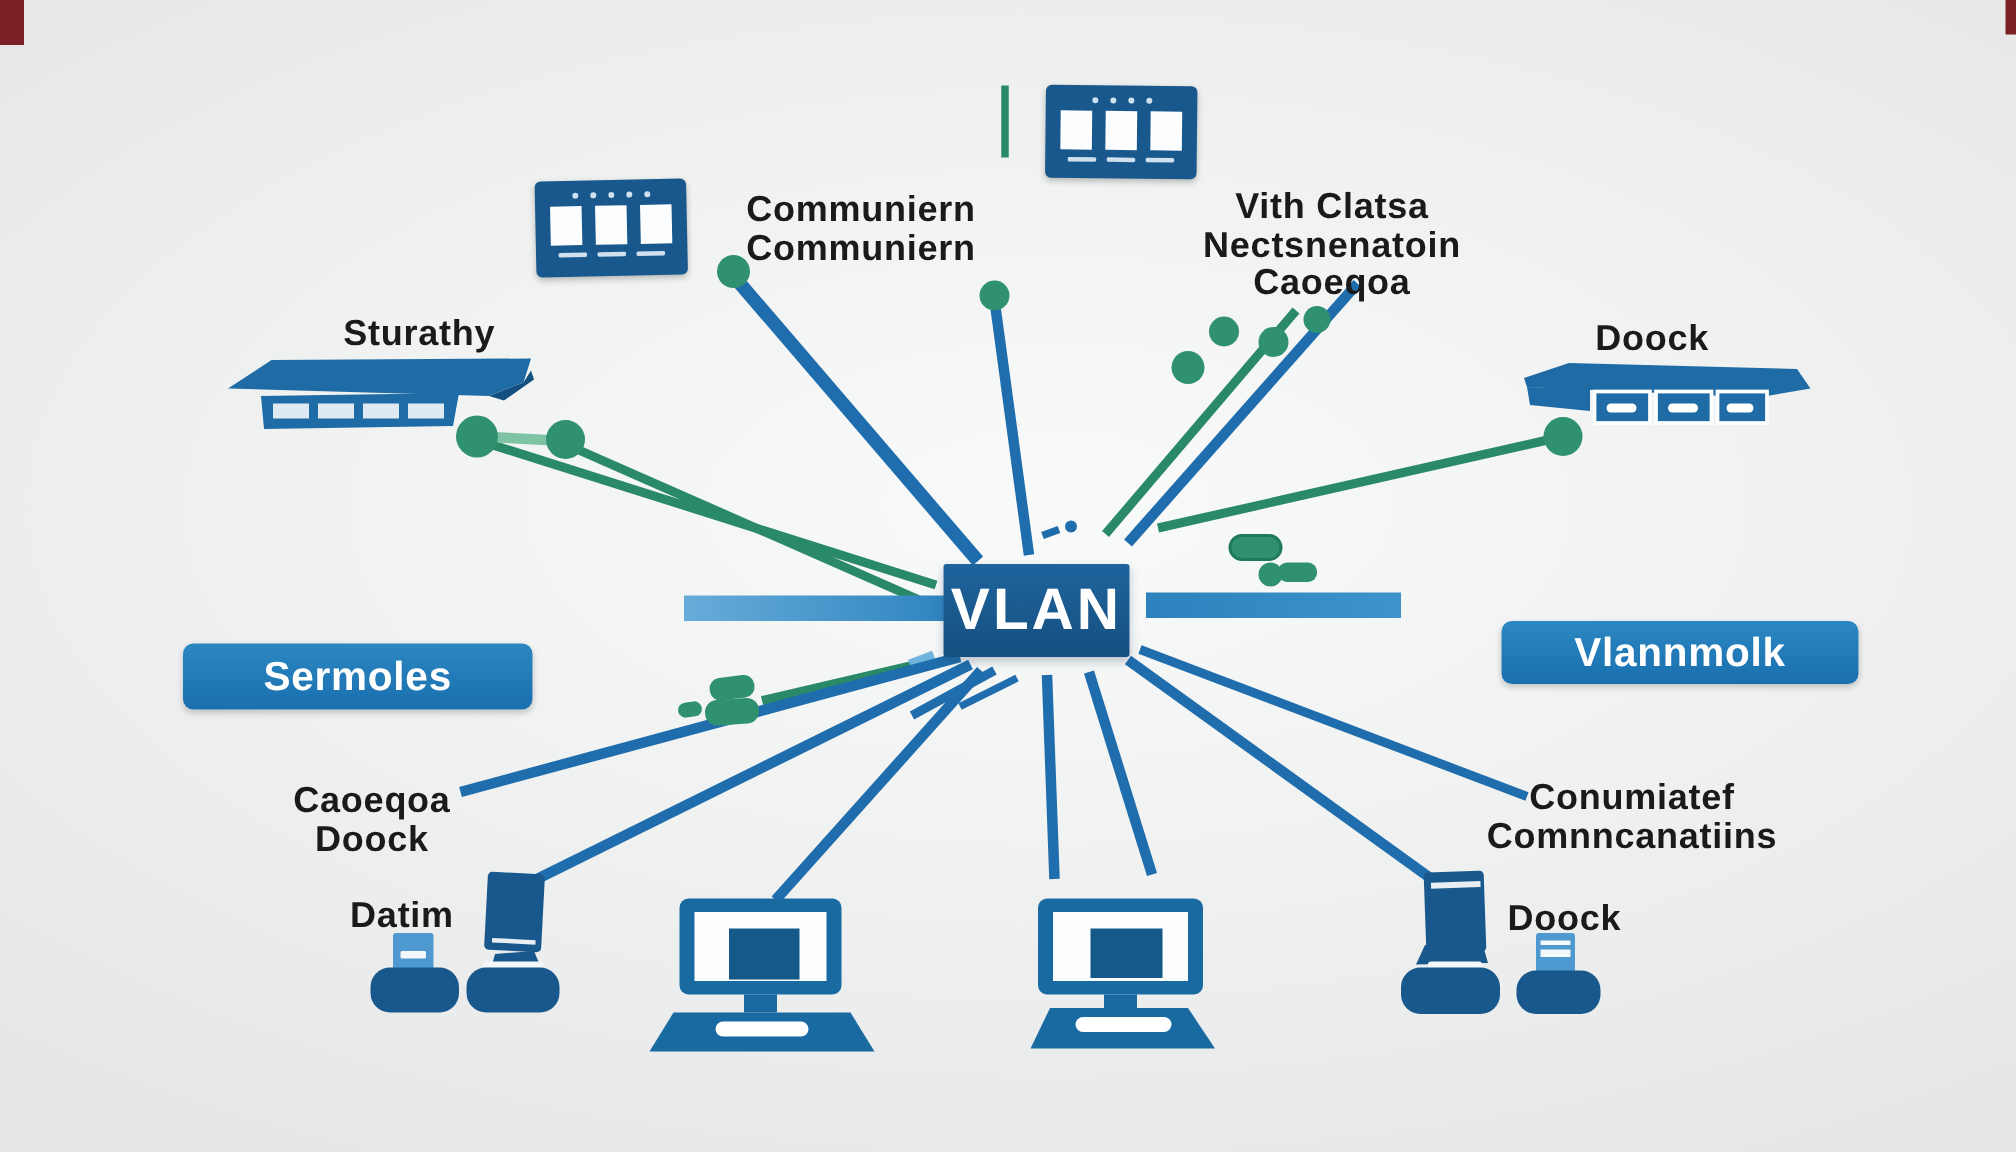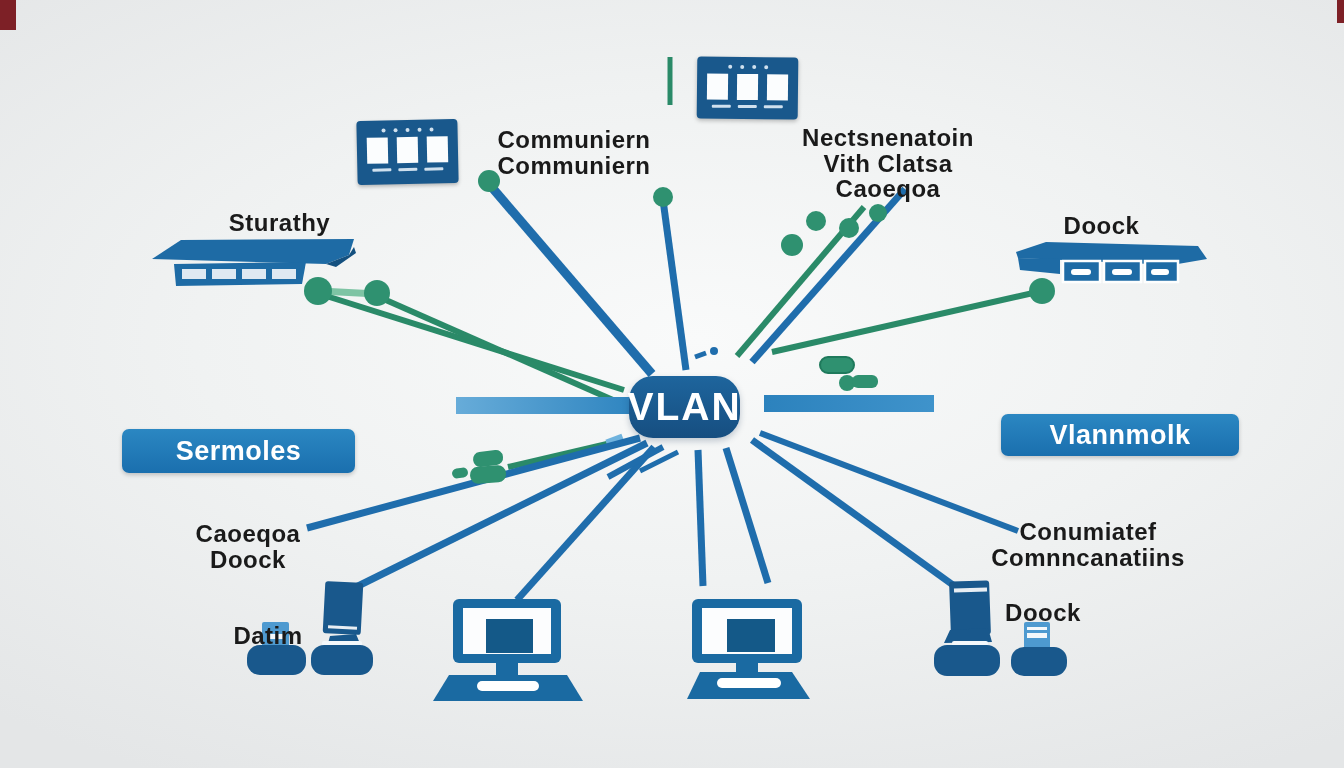--- a/index.html
+++ b/index.html
@@ -8,23 +8,23 @@
     position:relative; width:1344px; height:768px;
     background: radial-gradient(ellipse 78% 66% at 52% 44%, #f9fafa 0%, #f0f2f2 48%, #e4e6e7 100%);
   }
   svg.layer { position:absolute; left:0; top:0; }
 
   .label {
     position:absolute; color:#1a1a1a; font-weight:bold; text-align:center;
     font-size:24px; line-height:1.07; letter-spacing:0.5px;
   }
   .vlan-block {
-    position:absolute; left:629px; top:376px; width:111px; height:62px;
+    position:absolute; left:629px; top:376px; width:124px; height:62px;
     background:linear-gradient(180deg,#1e659d,#164e80);
-    border-radius:24px; display:flex; align-items:center; justify-content:center;
+    border-radius:2px; display:flex; align-items:center; justify-content:center;
     color:#ffffff; font-size:39px; font-weight:bold; letter-spacing:2px;
     box-shadow:0 3px 6px rgba(30,60,90,0.25);
   }
   .bar { position:absolute; height:17px; }
   .bar.left  { left:456px; top:397px; width:176px; background:linear-gradient(90deg,#67acd9,#2f85c0); }
   .bar.right { left:764px; top:395px; width:170px; background:linear-gradient(90deg,#2c82bd,#3f93cb); }
 
   .btn {
     position:absolute; border-radius:7px; display:flex; align-items:center; justify-content:center;
     color:#fff; font-weight:bold; font-size:27px; letter-spacing:0.5px;
@@ -224,33 +224,33 @@
   <div class="btn right">Vlannmolk</div>
 
   <div class="label" style="left:217px; top:210px; width:125px;">Sturathy</div>
 
   <div class="label" style="left:494px; top:127px; width:160px;">
     <div>Communiern</div>
     <div>Communiern</div>
   </div>
 
   <div class="label" style="left:798px; top:125px; width:180px;">
+    <div>Vith Clatsa</div>
     <div>Nectsnenatoin</div>
-    <div>Vith Clatsa</div>
     <div>Caoeqoa</div>
   </div>
 
   <div class="label" style="left:1039px; top:213px; width:125px;">Doock</div>
 
   <div class="label" style="left:183px; top:521px; width:130px;">
     <div>Caoeqoa</div>
     <div>Doock</div>
   </div>
 
-  <div class="label" style="left:218px; top:598px; width:100px;margin-top:25px;">Datim</div>
+  <div class="label" style="left:218px; top:598px; width:100px;">Datim</div>
 
   <div class="label" style="left:988px; top:519px; width:200px;">
     <div>Conumiatef</div>
     <div>Comnncanatiins</div>
   </div>
 
   <div class="label" style="left:993px; top:600px; width:100px;">Doock</div>
 
   <div class="corner tl"></div>
   <div class="corner tr"></div>

